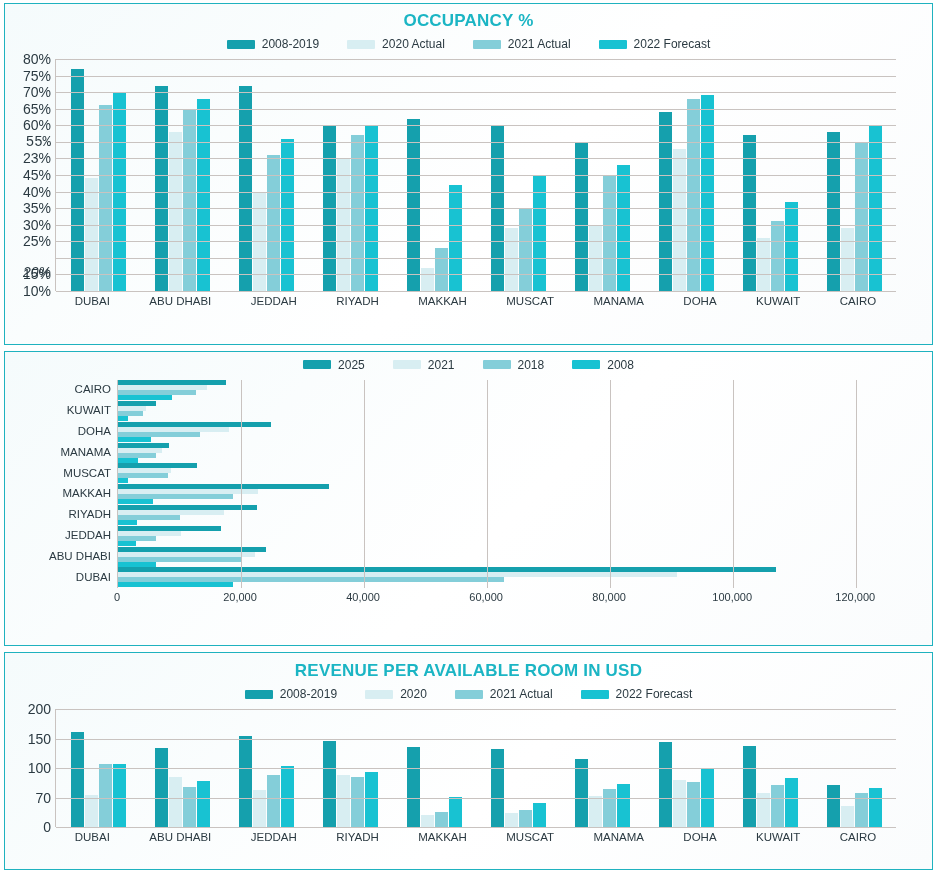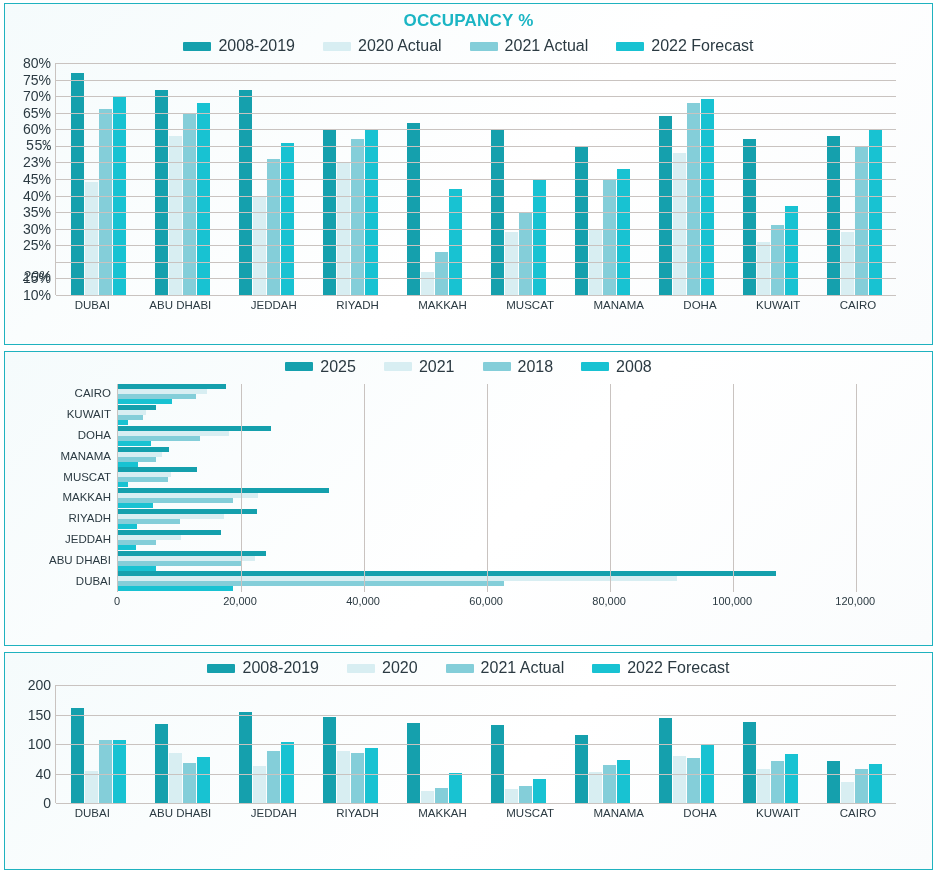--- a/index.html
+++ b/index.html
@@ -52,21 +52,21 @@
     gap: 7px;
     margin: 0 28px 0 0;
   }
   .legend-item:last-child { margin-right: 0; }
   .legend-swatch {
     width: 28px; height: 9px;
     display: inline-block;
     border-radius: 1px;
   }
   .legend-label {
-    font-size: 16px;
+    font-size: 12px;
     color: #2b3a42;
     white-space: nowrap;
   }
 
   
   .vchart {
     position: relative;
     margin: 8px 36px 0 8px;
   }
   .vplot-wrap { display: flex; }
@@ -432,20 +432,21 @@
           <div class="hx-tick" style="left: 246.08px;">40,000</div>
           <div class="hx-tick" style="left: 369.12px;">60,000</div>
           <div class="hx-tick" style="left: 492.16px;">80,000</div>
           <div class="hx-tick" style="left: 615.2px;">100,000</div>
           <div class="hx-tick" style="left: 738.24px;">120,000</div>
         </div>
     </div>
   </div>
 
   <div class="panel panel-3">
+    <div class="chart-title">REVENUE PER AVAILABLE ROOM IN USD</div>
     <div class="legend" id="legend-2">
         <div class="legend-item">
           <span class="legend-swatch" style="background: rgb(21, 160, 173);"></span>
           <span class="legend-label">2008-2019</span>
         </div>
         <div class="legend-item">
           <span class="legend-swatch" style="background: rgb(216, 238, 242);"></span>
           <span class="legend-label">2020</span>
         </div>
         <div class="legend-item">
@@ -456,21 +457,21 @@
           <span class="legend-swatch" style="background: rgb(24, 194, 210);"></span>
           <span class="legend-label">2022 Forecast</span>
         </div>
       </div>
     <div class="vchart">
       <div class="vplot-wrap">
         <div class="y-axis" id="yaxis-2" style="height: 118px;">
             <div class="y-tick" style="top: 0px;">200</div>
             <div class="y-tick" style="top: 29.5px;">150</div>
             <div class="y-tick" style="top: 59px;">100</div>
-            <div class="y-tick" style="top: 88.5px;">40</div>
+            <div class="y-tick" style="top: 88.5px;">70</div>
             <div class="y-tick" style="top: 118px;">0</div>
           </div>
         <div class="plot" id="plot-2" style="height:118px;">
           <div class="bars-layer" id="bars-2">
               <div class="group">
                 <div class="bar" title="DUBAI • 2008-2019: 161" style="height: 94.99px; background: rgb(21, 160, 173);"></div>
                 <div class="bar" title="DUBAI • 2020: 55" style="height: 32.45px; background: rgb(216, 238, 242);"></div>
                 <div class="bar" title="DUBAI • 2021 Actual: 107" style="height: 63.13px; background: rgb(132, 206, 217);"></div>
                 <div class="bar" title="DUBAI • 2022 Forecast: 107" style="height: 63.13px; background: rgb(24, 194, 210);"></div>
               </div>

